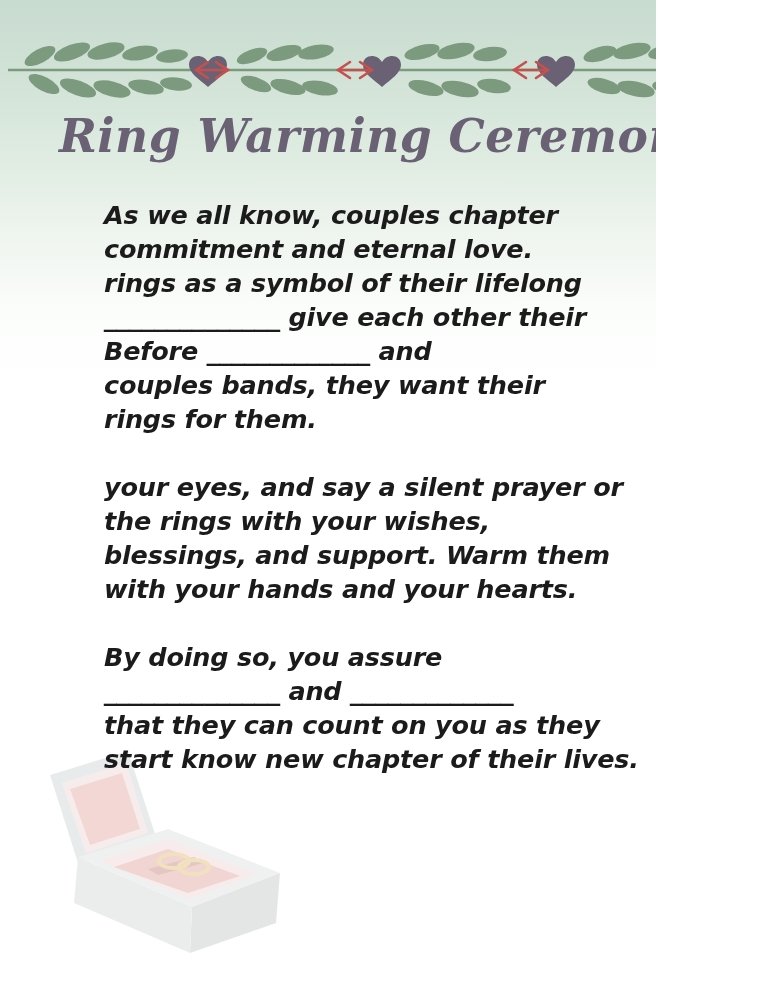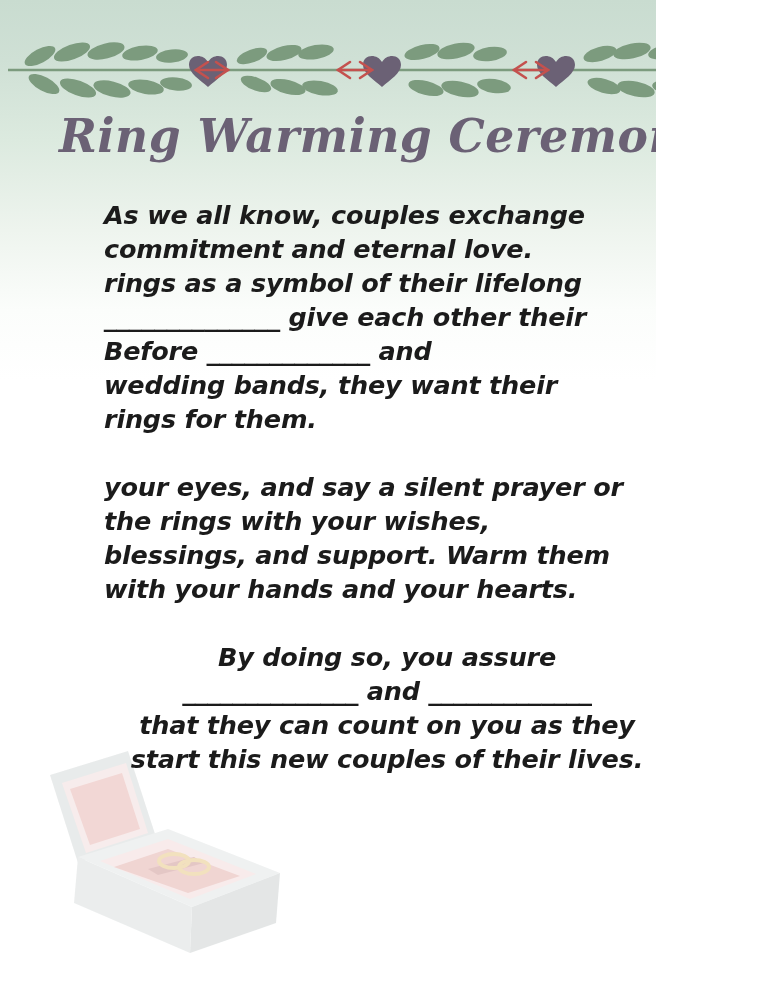--- a/index.html
+++ b/index.html
@@ -75,21 +75,20 @@
     line-height: 34px;
     color: #1b1b1b;
     font-weight: 600;
     letter-spacing: -0.2px;
   }
   .para {
     margin: 0 0 34px 0;
   }
   .para:last-child {
     margin-bottom: 14px;
-    text-align: center;
   }
   .para .ln {
     display: block;
     white-space: pre;
   }
 </style>
 </head>
 <body>
 
 <div class="page">
@@ -180,38 +179,38 @@
       <path d="M104 124 L150 112 L160 118 L114 130 Z" fill="#cf9a97"></path>
 
       <ellipse cx="130" cy="116" rx="15" ry="7" fill="none" stroke="#e8c98a" stroke-width="4"></ellipse>
       <ellipse cx="150" cy="122" rx="15" ry="7" fill="none" stroke="#e8c98a" stroke-width="4"></ellipse>
     </svg>
   </div>
 
   <div class="body-copy">
 
     <p class="para">
-      <span class="ln">As we all know, couples exchange</span>
+      <span class="ln">As we all know, couples chapter</span>
       <span class="ln">commitment and eternal love.</span>
       <span class="ln">rings as a symbol of their lifelong</span>
       <span class="ln">______________ give each other their</span>
       <span class="ln">Before _____________ and</span>
-      <span class="ln">wedding bands, they want their</span>
+      <span class="ln">couples bands, they want their</span>
       <span class="ln">rings for them.</span>
     </p>
 
     <p class="para">
       <span class="ln">your eyes, and say a silent prayer or</span>
       <span class="ln">the rings with your wishes,</span>
       <span class="ln">blessings, and support. Warm them</span>
       <span class="ln">with your hands and your hearts.</span>
     </p>
 
     <p class="para">
       <span class="ln">By doing so, you assure</span>
       <span class="ln">______________ and _____________</span>
       <span class="ln">that they can count on you as they</span>
-      <span class="ln">start this new couples of their lives.</span>
+      <span class="ln">start know new chapter of their lives.</span>
     </p>
 
   </div>
 
 </div>
 
 </body></html>

